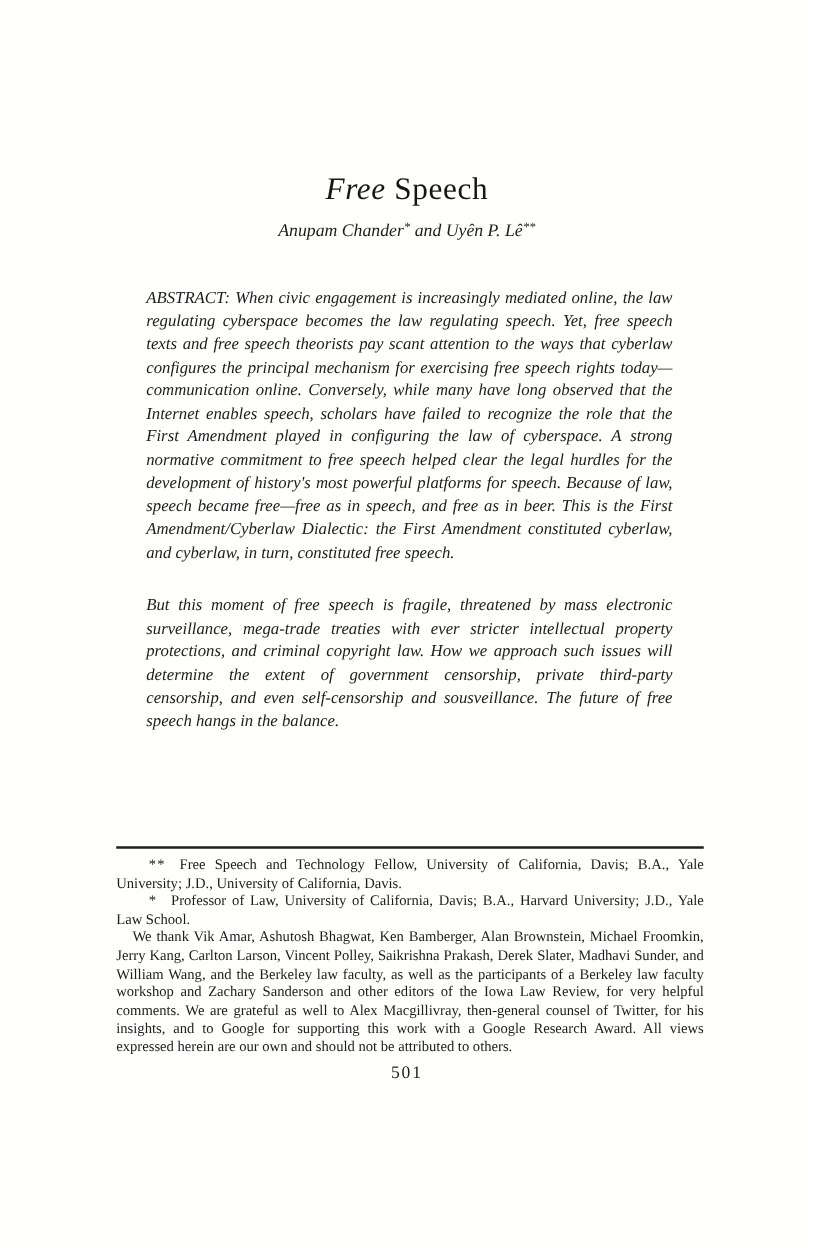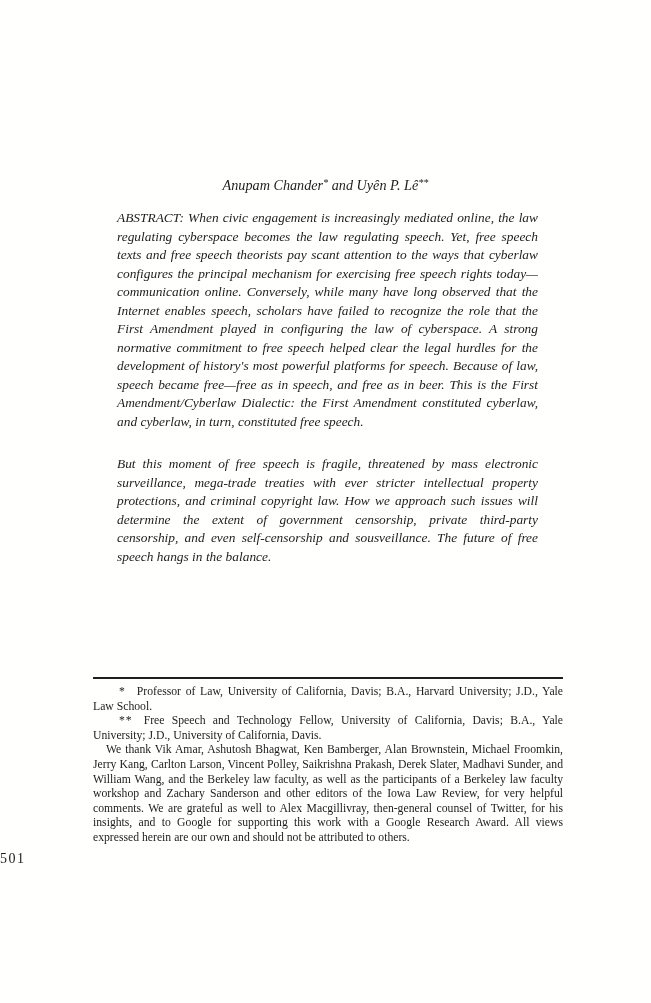--- a/index.html
+++ b/index.html
@@ -37,21 +37,21 @@
     font-size: 14.2px;
     color: #1d1d1d;
   }
   .star {
     font-size: 0.72em;
     vertical-align: 0.38em;
     letter-spacing: 0;
   }
   .abstract {
     position: absolute;
-    top: 209px;
+    top: 229px;
     left: 117px;
     width: 421px;
     font-style: italic;
     font-size: 13.4px;
     line-height: 18.5px;
     text-align: justify;
     color: #1c1c1c;
   }
   .abstract p {
     margin: 0;
@@ -87,41 +87,43 @@
   .fn-marker {
     padding-right: 11px;
     letter-spacing: 1px;
   }
   .journal-it { }
   .page-number {
     position: absolute;
     top: 851px;
     left: 0;
     width: 651px;
+    text-align: center;
     font-size: 14px;
     letter-spacing: 1.5px;
     color: #1b1b1b;
     font-feature-settings: "onum";
   }
 </style>
 </head>
 <body>
 
 <div class="page">
 
+  <div class="title"><span class="it">Free</span><span> Speech</span></div>
 
   <div class="byline"><span>Anupam Chander</span><span class="star">*</span><span> and Uyên P. Lê</span><span class="star">**</span></div>
 
   <div class="abstract">
     <p>ABSTRACT: When civic engagement is increasingly mediated online, the law regulating cyberspace becomes the law regulating speech. Yet, free speech texts and free speech theorists pay scant attention to the ways that cyberlaw configures the principal mechanism for exercising free speech rights today—communication online. Conversely, while many have long observed that the Internet enables speech, scholars have failed to recognize the role that the First Amendment played in configuring the law of cyberspace. A strong normative commitment to free speech helped clear the legal hurdles for the development of history's most powerful platforms for speech. Because of law, speech became free—free as in speech, and free as in beer. This is the First Amendment/Cyberlaw Dialectic: the First Amendment constituted cyberlaw, and cyberlaw, in turn, constituted free speech.</p>
     <p>But this moment of free speech is fragile, threatened by mass electronic surveillance, mega-trade treaties with ever stricter intellectual property protections, and criminal copyright law. How we approach such issues will determine the extent of government censorship, private third-party censorship, and even self-censorship and sousveillance. The future of free speech hangs in the balance.</p>
   </div>
 
   <div class="footnotes">
     <div class="footnote-rule"></div>
+    <p class="fn"><span class="fn-marker">**</span><span>Free Speech and Technology Fellow, University of California, Davis; B.A., Yale University; J.D., University of California, Davis.</span></p>
     <p class="fn"><span class="fn-marker">*</span><span>Professor of Law, University of California, Davis; B.A., Harvard University; J.D., Yale Law School.</span></p>
-    <p class="fn"><span class="fn-marker">**</span><span>Free Speech and Technology Fellow, University of California, Davis; B.A., Yale University; J.D., University of California, Davis.</span></p>
     <p class="ack"><span>We thank Vik Amar, Ashutosh Bhagwat, Ken Bamberger, Alan Brownstein, Michael Froomkin, Jerry Kang, Carlton Larson, Vincent Polley, Saikrishna Prakash, Derek Slater, Madhavi Sunder, and William Wang, and the Berkeley law faculty, as well as the participants of a Berkeley law faculty workshop and Zachary Sanderson and other editors of the </span><span class="journal-it">Iowa Law Review</span><span>, for very helpful comments. We are grateful as well to Alex Macgillivray, then-general counsel of Twitter, for his insights, and to Google for supporting this work with a Google Research Award. All views expressed herein are our own and should not be attributed to others.</span></p>
   </div>
 
   <div class="page-number">501</div>
 
 </div>
 
 </body></html>

